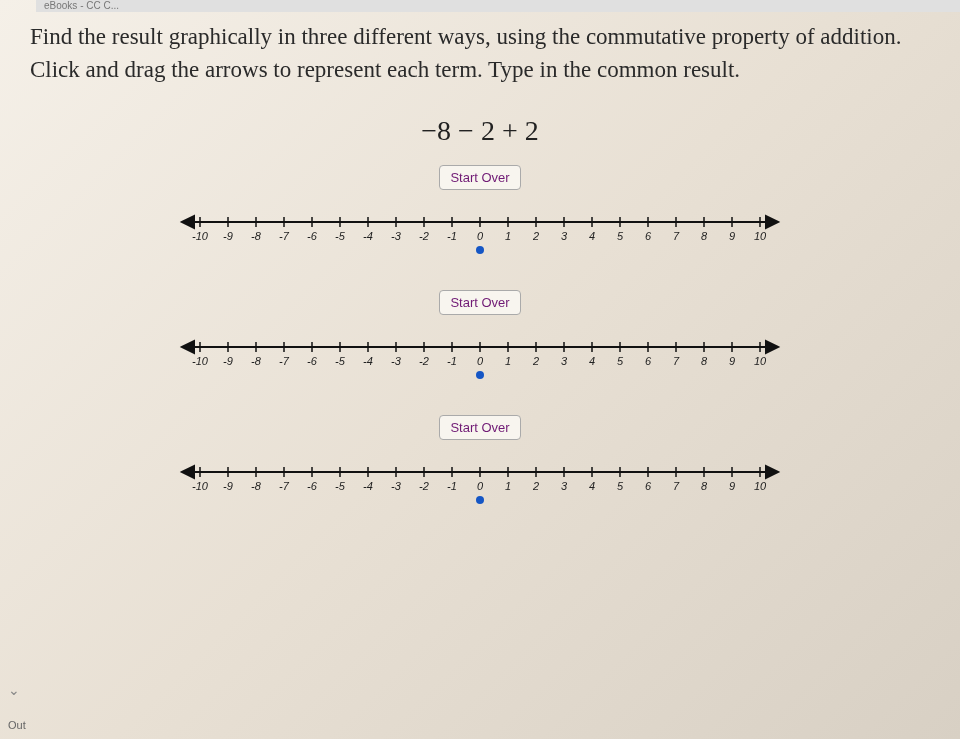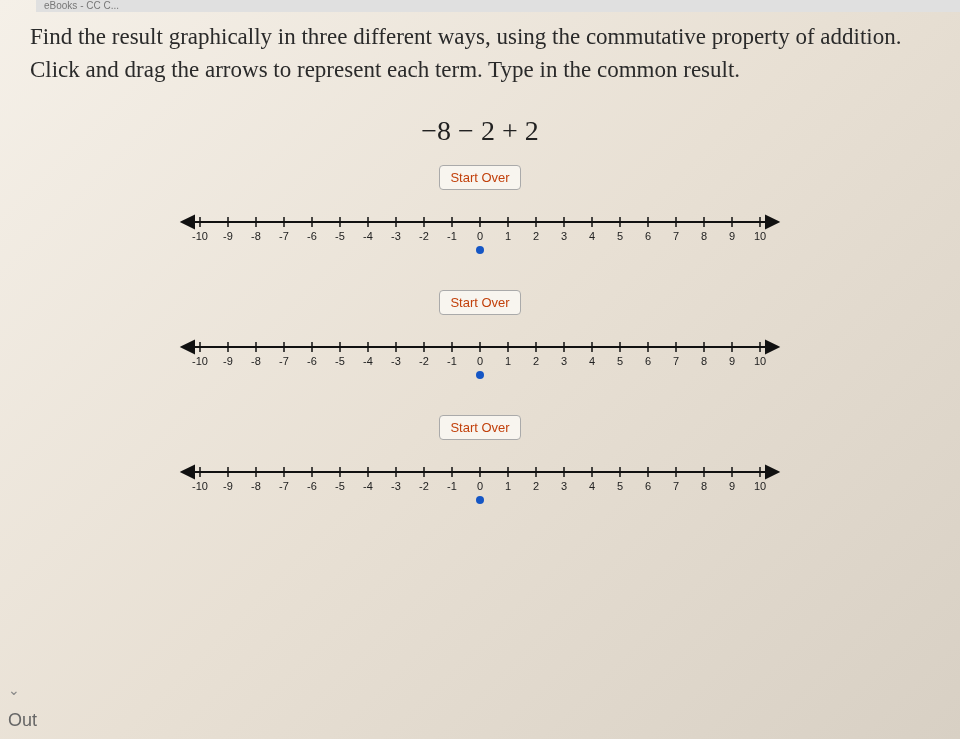--- a/index.html
+++ b/index.html
@@ -42,31 +42,32 @@
     font-family: 'Times New Roman', serif;
   }
   .numline-block {
     text-align: center;
     margin-bottom: 28px;
   }
   .start-over {
     display: inline-block;
     font-family: Arial, Helvetica, sans-serif;
     font-size: 13px;
-    color: #c2410c;
+    color: #701a75;
     background: #f8f5ef;
     border: 1px solid #aaa;
     border-radius: 4px;
     padding: 4px 10px;
     margin-bottom: 12px;
     cursor: pointer;
   }
   .numline-wrap {
     display: flex;
     justify-content: center;
+    font-style: italic;
   }
   svg.numline {
     width: 610px;
     height: 60px;
   }
   .tick-label {
     font-family: Arial, Helvetica, sans-serif;
     font-size: 11px;
     fill: #222;
     text-anchor: middle;
@@ -81,21 +82,21 @@
     stroke-width: 1.5;
   }
   .dot {
     fill: #1556c5;
   }
   .out-link {
     position: absolute;
     left: 8px;
     bottom: 8px;
     font-family: Arial, sans-serif;
-    font-size: 18px;
+    font-size: 11px;
     color: #666;
     margin-top: 40px;
   }
   .chevron {
     position: absolute;
     left: 8px;
     bottom: 40px;
     font-size: 14px;
     color: #888;
   }

